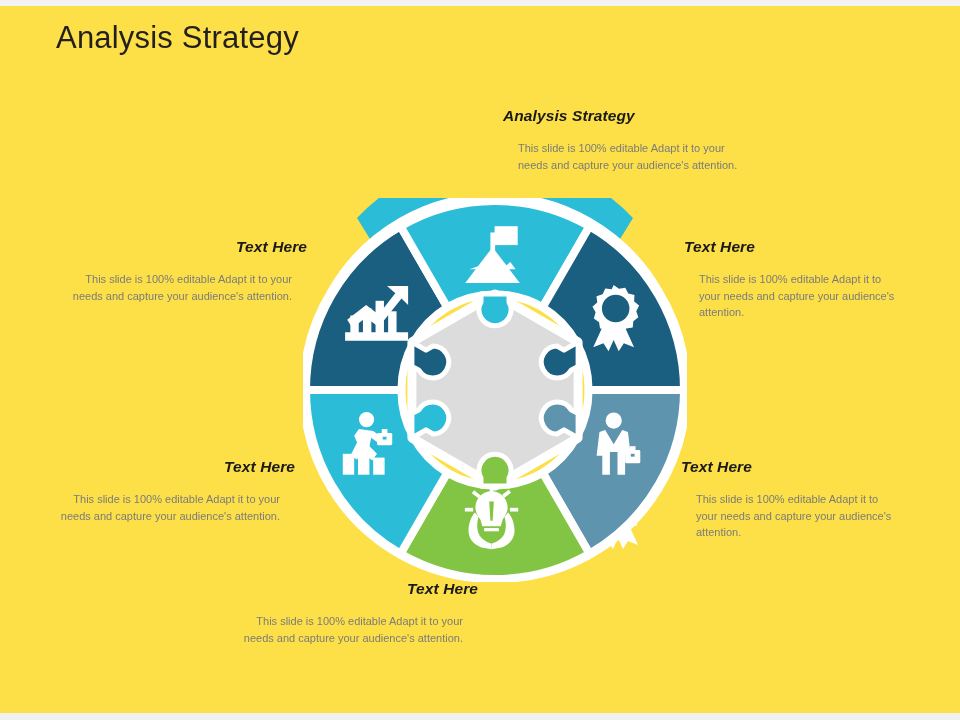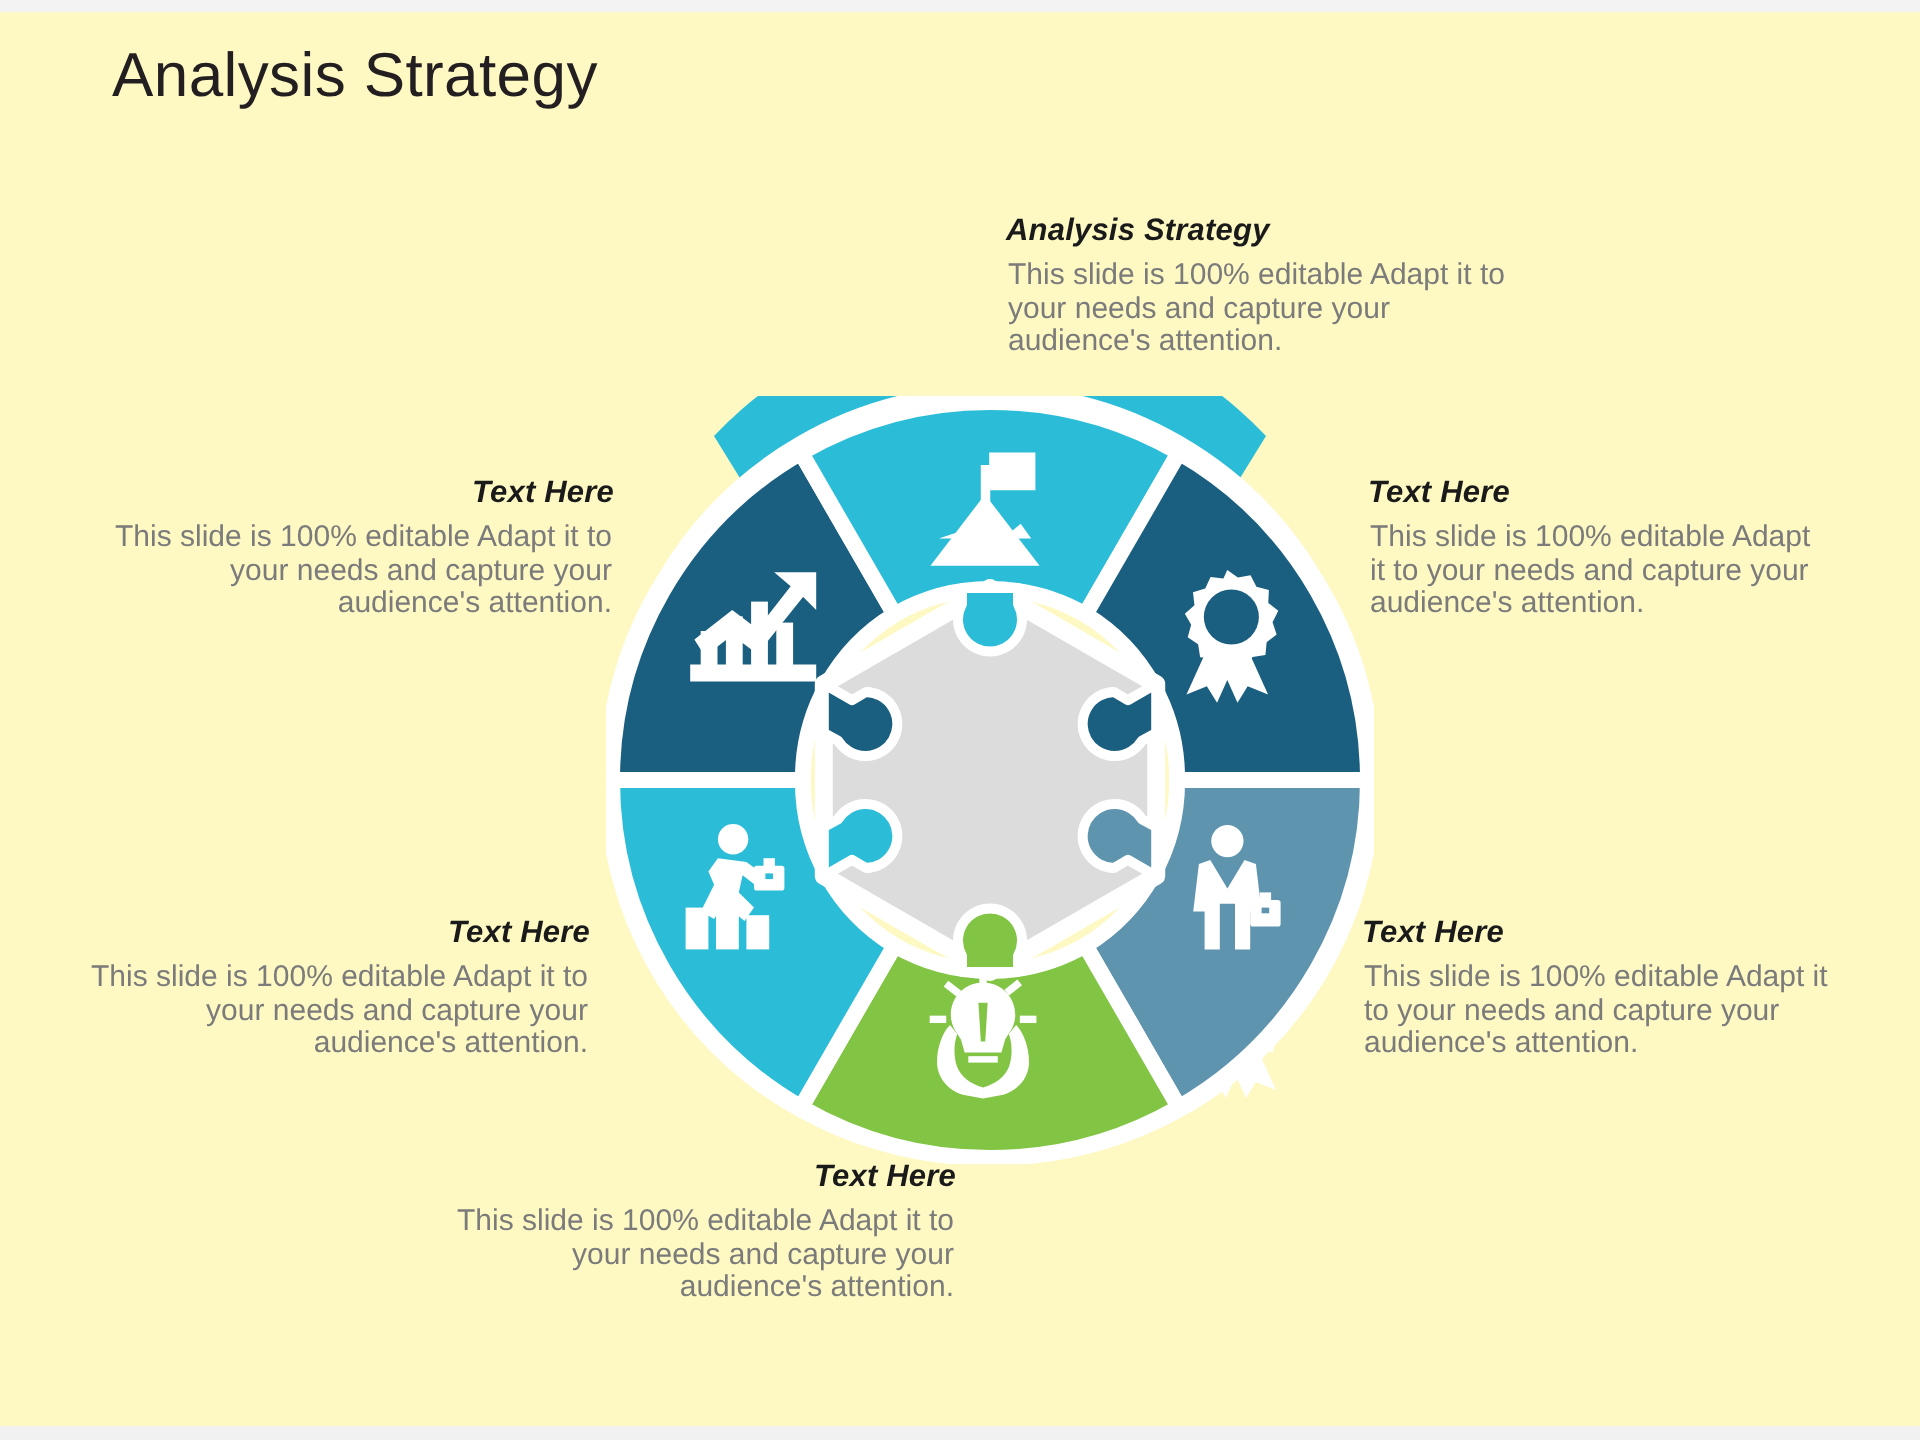--- a/index.html
+++ b/index.html
@@ -12,21 +12,21 @@
     height: 720px;
     font-family: "Liberation Sans", sans-serif;
     position: relative;
     overflow: hidden;
   }
   .slide {
     position: absolute;
     left: 0; top: 0;
     width: 960px;
     height: 720px;
-    background: #fef9c3;
+    background: #fde047;
   }
   .frame-edge-top {
     position: absolute;
     left: 0; top: 0;
     width: 960px; height: 6px;
     background: #f3f3f3;
   }
   .frame-edge-bottom {
     position: absolute;
     left: 0; bottom: 0;
@@ -48,24 +48,24 @@
   .txtblock { position: absolute; }
   .txtblock .heading {
     font-weight: bold;
     font-style: italic;
     font-size: 15.5px;
     color: #1a1a1a;
     margin: 0 0 5px 0;
     letter-spacing: 0.1px;
   }
   .txtblock .body {
-    font-size: 15px;
+    font-size: 11px;
     line-height: 16.5px;
     color: #7b7b7b;
-    margin: 1px;
+    margin: 15px;
   }
   .align-right { text-align: right; }
   .align-left  { text-align: left; }
 
   
   .tb-header   { left: 503px; top: 107px; width: 262px; }
   .tb-topleft  { left: 45px;  top: 238px; width: 262px; }
   .tb-topright { left: 684px; top: 238px; width: 228px; }
   .tb-botleft  { left: 40px;  top: 458px; width: 255px; }
   .tb-botright { left: 681px; top: 458px; width: 234px; }

